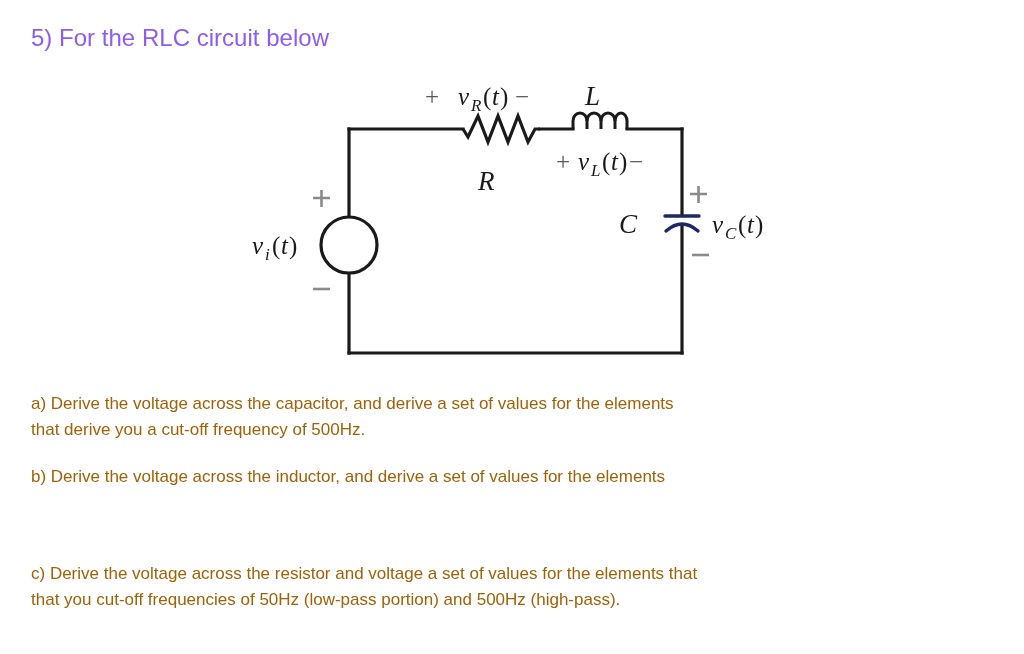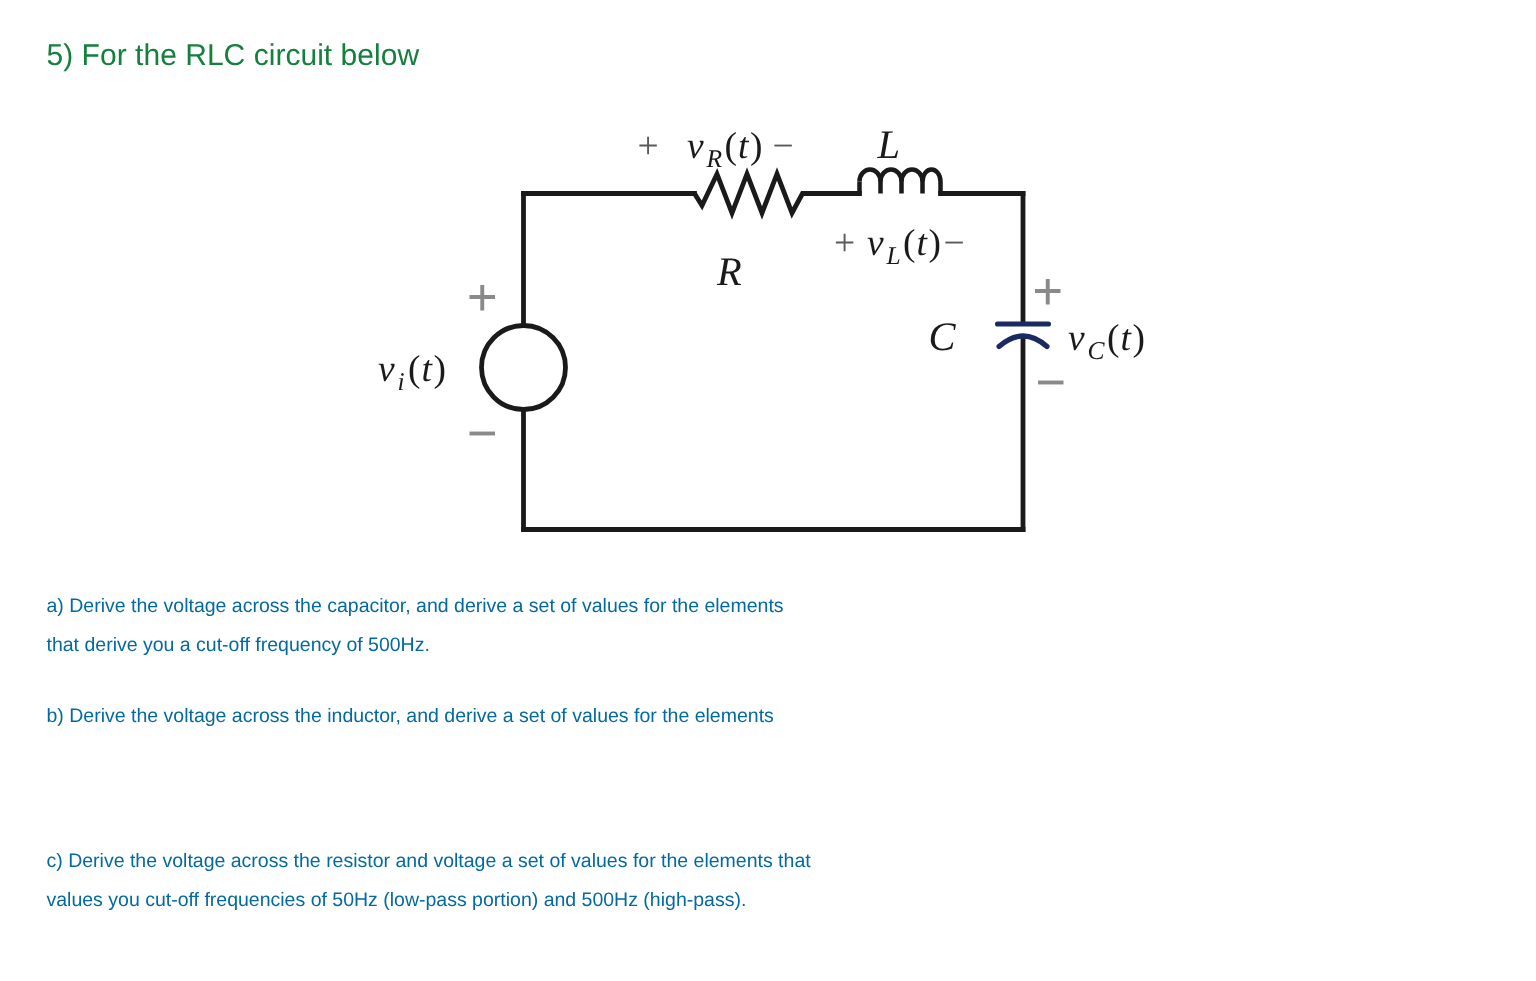--- a/index.html
+++ b/index.html
@@ -17,38 +17,38 @@
   }
   #page {
     position: relative;
     width: 1024px;
     height: 654px;
     background: #ffffff;
   }
   .prompt-line {
     position: absolute;
     font-family: "Liberation Sans", sans-serif;
-    font-size: 20px;
+    font-size: 24px;
     line-height: 25px;
-    color: #15803d;
+    color: #8b5cf6;
     white-space: pre;
     letter-spacing: 0.02px;
   }
   #q-title {
     left: 31px;
     top: 25px;
   }
   .para {
     position: absolute;
     left: 31px;
     width: 960px;
     font-family: "Liberation Sans", sans-serif;
-    font-size: 13px;
+    font-size: 17px;
     line-height: 25.5px;
-    color: #0369a1;
+    color: #a16207;
   }
   #para-a { top: 391px; }
   #para-b { top: 464px; }
   #para-c { top: 561px; width: 980px; }
   .para .l2 { display: block; }
 
   #circuit-wrap {
     position: absolute;
     left: 0;
     top: 0;
@@ -184,16 +184,16 @@
     <span class="l2">a) Derive the voltage across the capacitor, and derive a set of values for the elements</span>
     <span class="l2">that derive you a cut-off frequency of 500Hz.</span>
   </div>
 
   <div id="para-b" class="para">
     <span class="l2">b) Derive the voltage across the inductor, and derive a set of values for the elements</span>
   </div>
 
   <div id="para-c" class="para">
     <span class="l2">c) Derive the voltage across the resistor and voltage a set of values for the elements that</span>
-    <span class="l2">values you cut-off frequencies of 50Hz (low-pass portion) and 500Hz (high-pass).</span>
+    <span class="l2">that you cut-off frequencies of 50Hz (low-pass portion) and 500Hz (high-pass).</span>
   </div>
 
 </div>
 
 </body></html>

